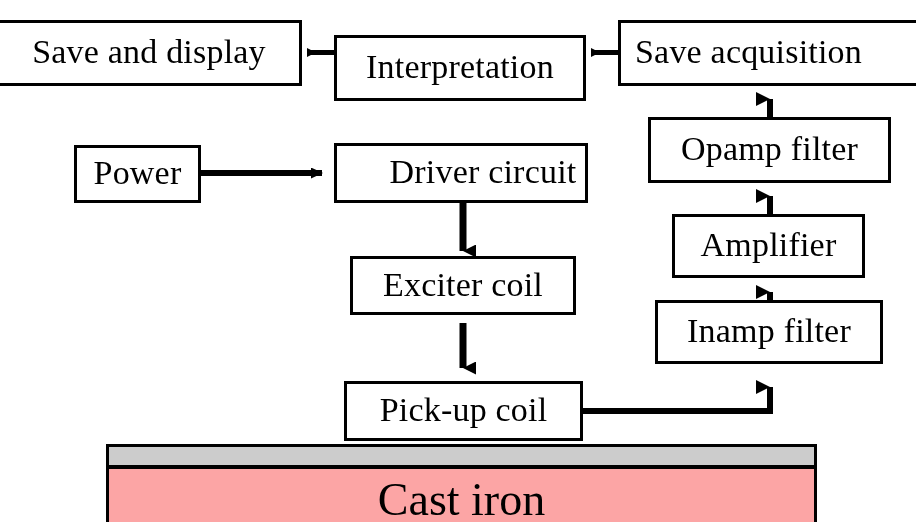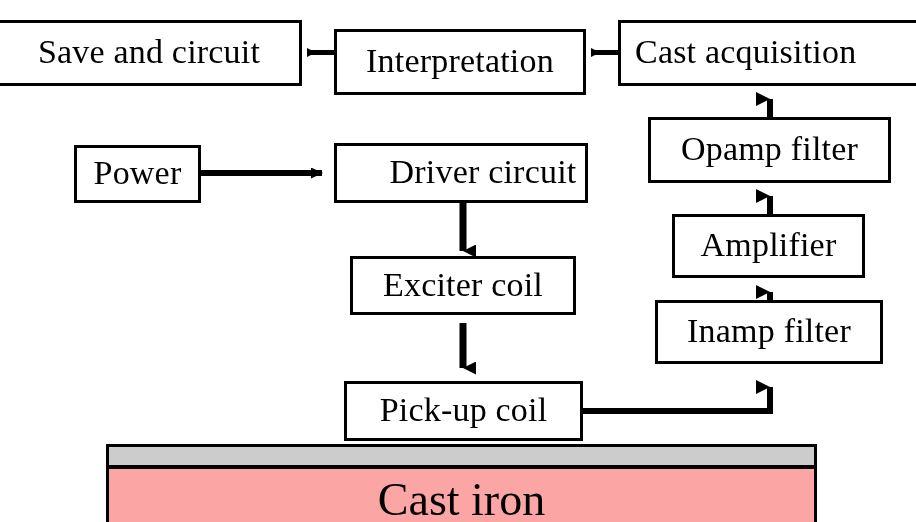--- a/index.html
+++ b/index.html
@@ -27,21 +27,21 @@
     color: #000000;
     font-size: 34px;
     line-height: 1;
     white-space: nowrap;
     letter-spacing: 0.2px;
   }
   .node span { display: block; transform: translateY(-1px); }
 
   
   #n-save      { left: -4px;  top: 20px;  width: 306px; height: 66px; }
-  #n-interp    { left: 334px; top: 29px;  width: 252px; height: 66px; }
+  #n-interp    { left: 334px; top: 35px;  width: 252px; height: 66px; }
   #n-daq       { left: 618px; top: 20px;  width: 302px; height: 66px; justify-content: flex-start; padding-left: 14px; }
 
   
   #n-power     { left: 74px;  top: 145px; width: 127px; height: 58px; }
   #n-driver    { left: 334px; top: 143px; width: 254px; height: 60px; padding-left: 44px; }
   #n-exciter   { left: 350px; top: 256px; width: 226px; height: 59px; }
   #n-pickup    { left: 344px; top: 381px; width: 239px; height: 60px; text-align: center; }
 
   
   #n-opamp     { left: 648px; top: 117px; width: 243px; height: 66px; }
@@ -111,29 +111,29 @@
     <path d="M583,411 L770,411 L770,387" fill="none" stroke="#000000" stroke-width="6" marker-end="url(#arrU)"></path>
 
     <line x1="770" y1="309" x2="770" y2="292" stroke="#000000" stroke-width="6" marker-end="url(#arrU)"></line>
 
     <line x1="770" y1="214" x2="770" y2="196" stroke="#000000" stroke-width="6" marker-end="url(#arrU)"></line>
 
     <line x1="770" y1="117" x2="770" y2="99" stroke="#000000" stroke-width="6" marker-end="url(#arrU)"></line>
   </svg>
 
   <div class="node" id="n-save">
-    <span>Save and circuit</span>
+    <span>Save and display</span>
   </div>
 
   <div class="node" id="n-interp">
     <span>Interpretation</span>
   </div>
 
   <div class="node" id="n-daq">
-    <span>Cast acquisition</span>
+    <span>Save acquisition</span>
   </div>
 
   <div class="node" id="n-power">
     <span>Power</span>
   </div>
 
   <div class="node" id="n-driver">
     <span>Driver circuit</span>
   </div>
 

